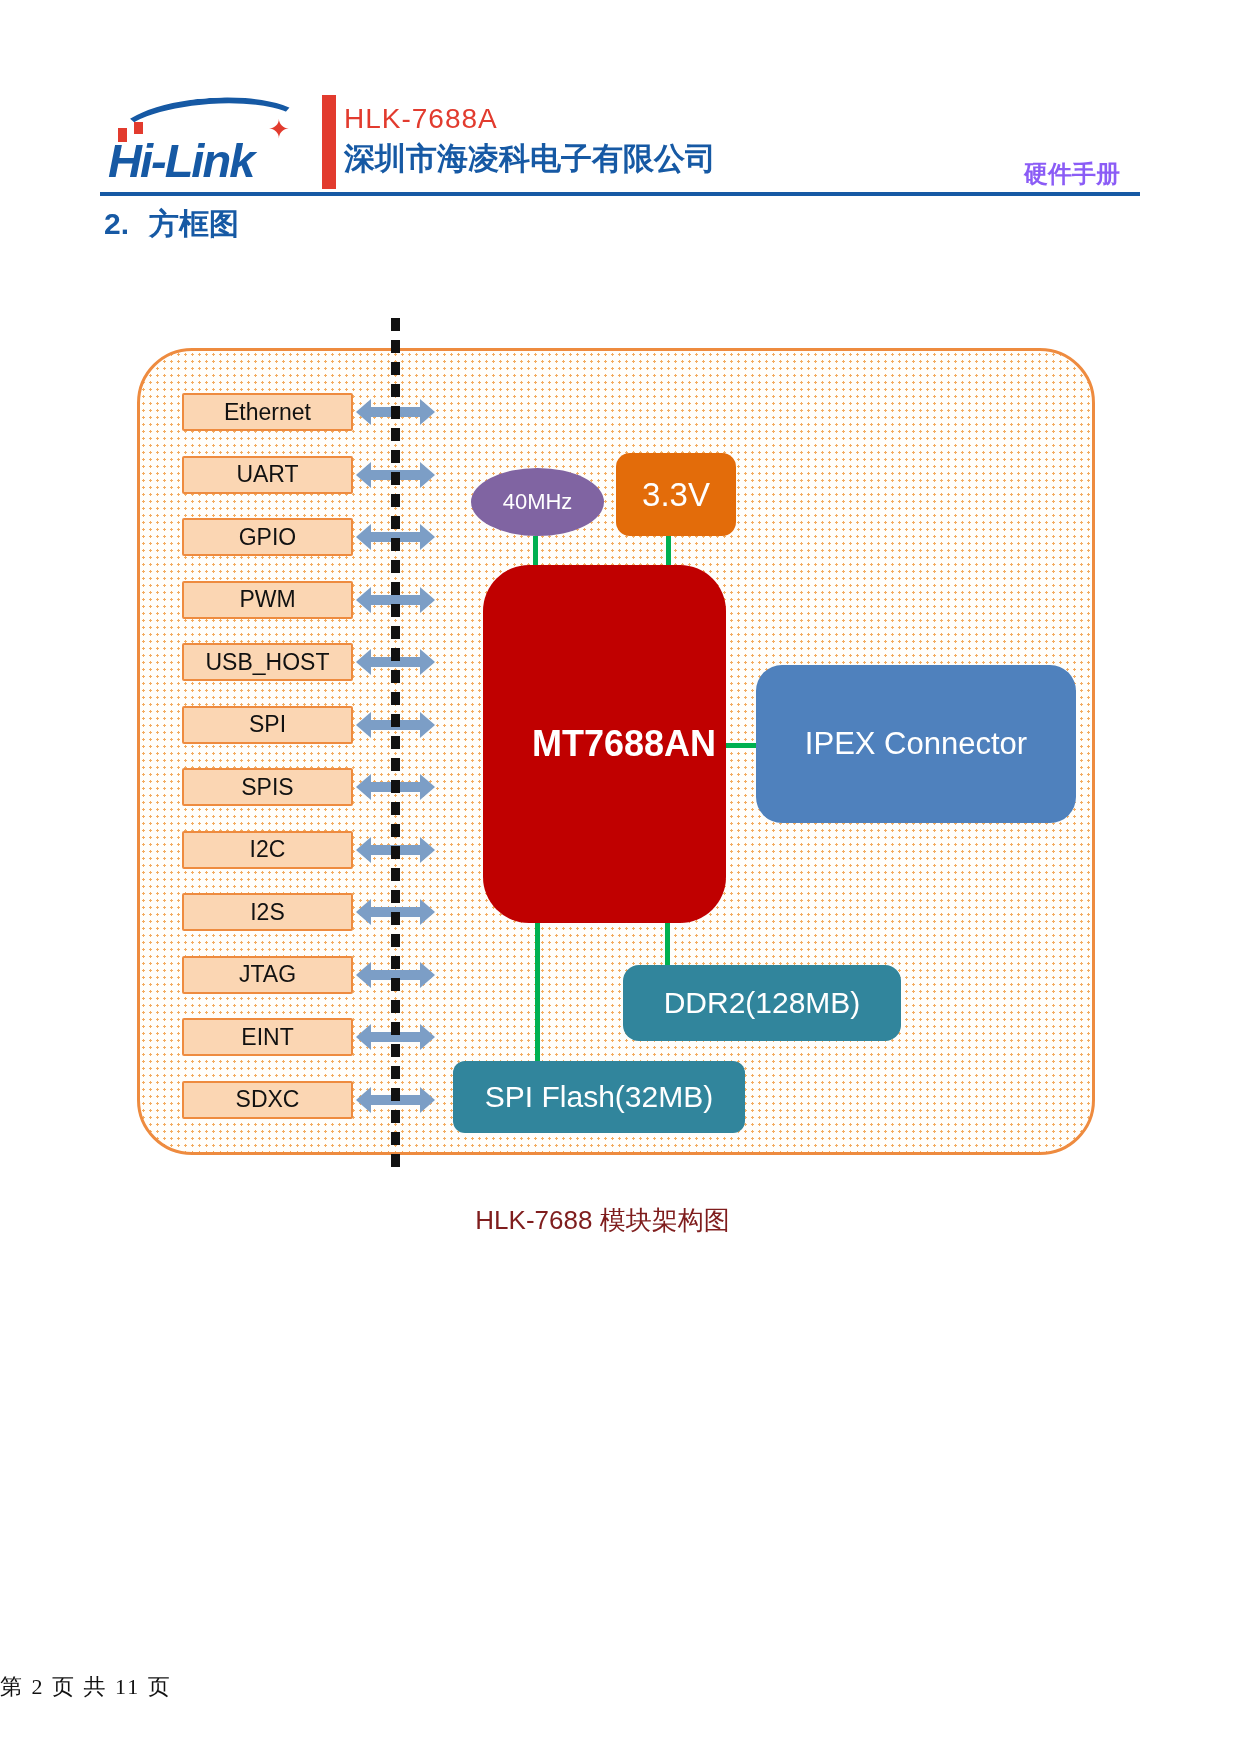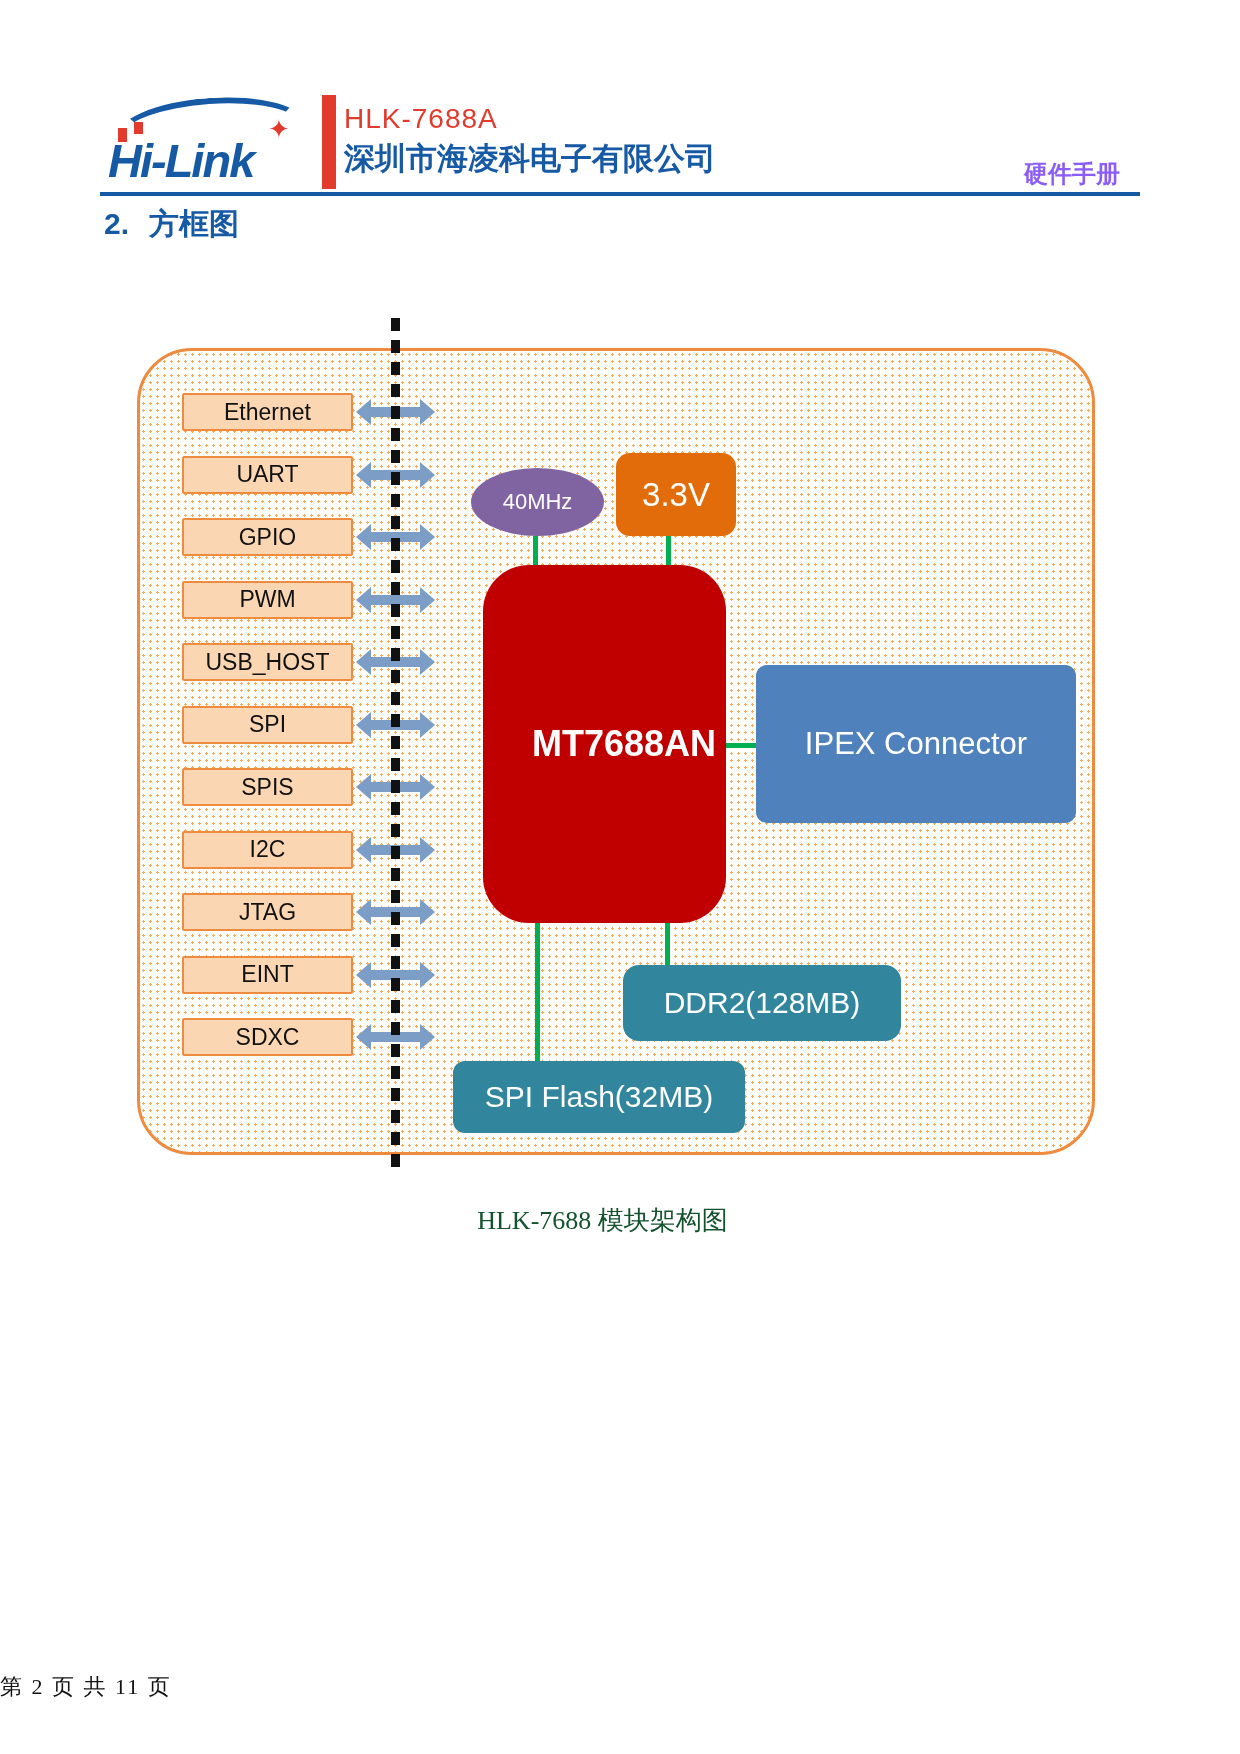--- a/index.html
+++ b/index.html
@@ -54,40 +54,40 @@
 
   .clock-ellipse { position:absolute; left:331px; top:117px; width:133px; height:68px; border-radius:50%;
                    background:#8064A2; display:flex; align-items:center; justify-content:center;
                    color:#fff; font-size:22px; z-index:3; }
   .power-box { position:absolute; left:476px; top:102px; width:120px; height:83px; border-radius:14px;
                background:#E36C0A; display:flex; align-items:center; justify-content:center;
                color:#fff; font-size:33px; z-index:3; }
   .soc-box { position:absolute; left:343px; top:214px; width:243px; height:358px; border-radius:46px;
              background:#C00000; display:flex; align-items:center; justify-content:center;
              color:#fff; font-size:36px; font-weight:bold; z-index:3;padding-left:39px; }
-  .antenna-box { position:absolute; left:616px; top:314px; width:320px; height:158px; border-radius:11px;
+  .antenna-box { position:absolute; left:616px; top:314px; width:320px; height:158px; border-radius:26px;
                  background:#4F81BD; display:flex; align-items:center; justify-content:center;
                  color:#fff; font-size:31px; z-index:3; }
   .memory-box { position:absolute; left:483px; top:614px; width:278px; height:76px; border-radius:16px;
                 background:#31859C; display:flex; align-items:center; justify-content:center;
                 color:#fff; font-size:30px; z-index:3; }
   .flash-box { position:absolute; left:313px; top:710px; width:292px; height:72px; border-radius:12px;
                background:#31859C; display:flex; align-items:center; justify-content:center;
                color:#fff; font-size:30px; z-index:3; }
 
   .gline { position:absolute; background:#00B050; z-index:2; }
   .gl-clock   { left:393px; top:185px; width:5px; height:31px; }
   .gl-power   { left:526px; top:185px; width:5px; height:31px; }
   .gl-antenna { left:584px; top:392px; width:34px; height:5px; }
   .gl-flash   { left:395px; top:570px; width:5px; height:142px; }
   .gl-memory  { left:525px; top:570px; width:5px; height:46px; }
 
   
   .caption { position:absolute; left:0; top:1203px; width:1205px; text-align:center;
-             font-family:Liberation Serif, serif; font-size:26px; color:#14532d; }
+             font-family:Liberation Sans, sans-serif; font-size:26px; color:#7f1d1d; }
   .footer { position:absolute; left:0; top:1672px; width:1240px; 
             font-family:"Liberation Serif", serif; font-size:22px; color:#111; letter-spacing:2px; }
 </style>
 </head>
 <body>
 
 <div class="page">
 
   <div class="header">
     <div class="logo">
@@ -156,20 +156,26 @@
             <div class="bar"></div>
           </div>
       </div>
       <div class="p-row">
         <div class="p-box">I2C</div>
         <div class="arrow">
             <div class="bar"></div>
           </div>
       </div>
       <div class="p-row">
+        <div class="p-box">I2S</div>
+        <div class="arrow">
+            <div class="bar"></div>
+          </div>
+      </div>
+      <div class="p-row">
         <div class="p-box">JTAG</div>
         <div class="arrow">
             <div class="bar"></div>
           </div>
       </div>
       <div class="p-row">
         <div class="p-box">EINT</div>
         <div class="arrow">
             <div class="bar"></div>
           </div>

